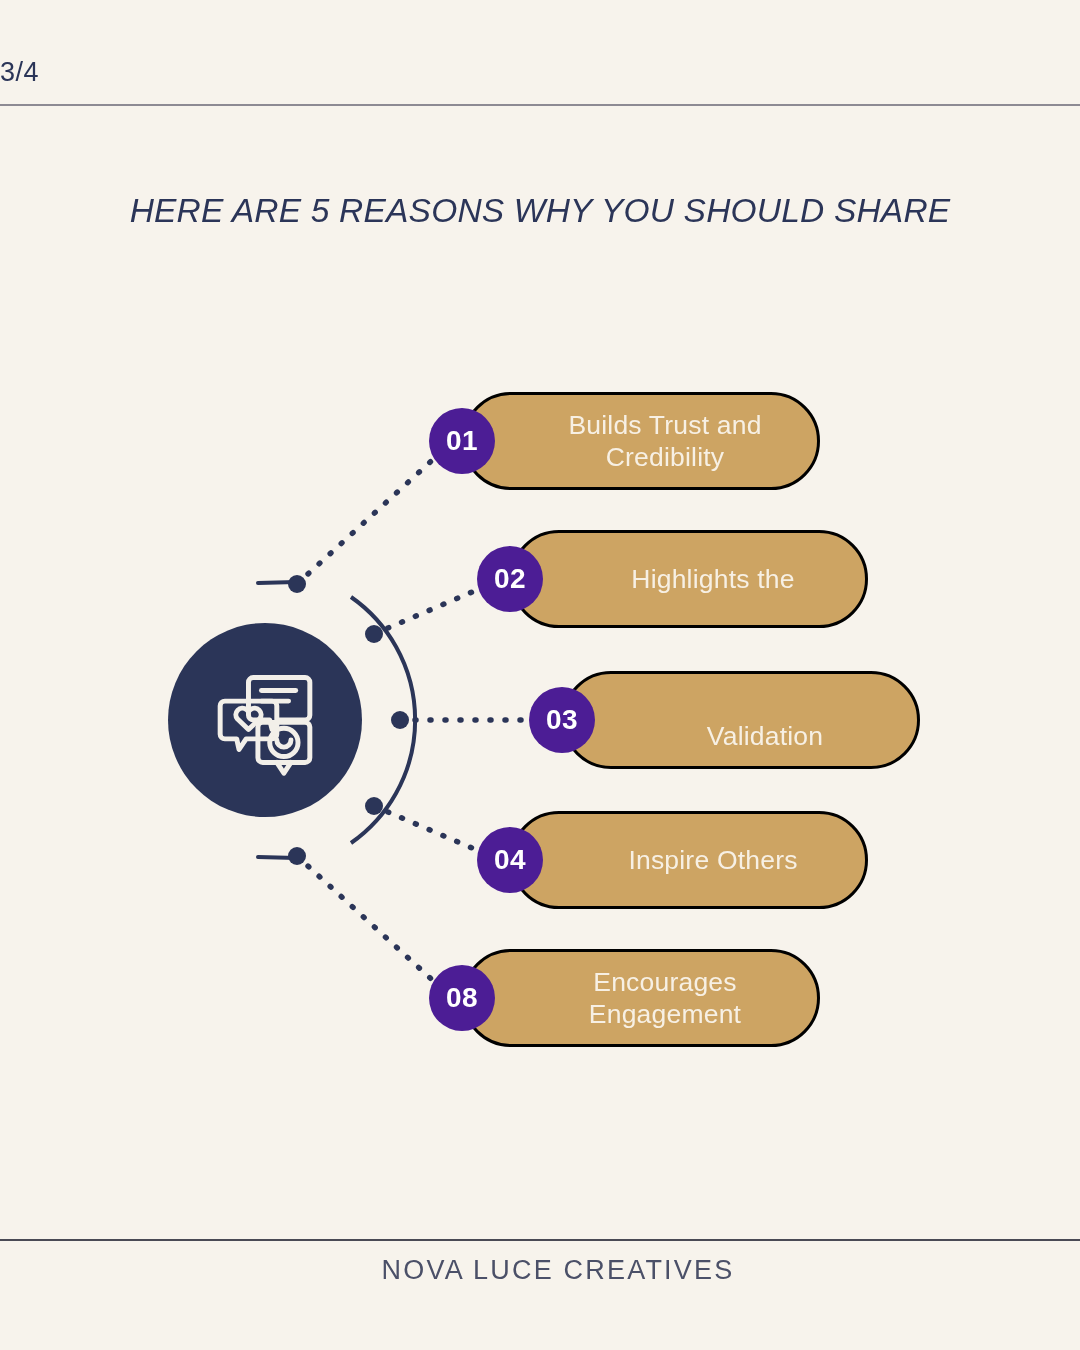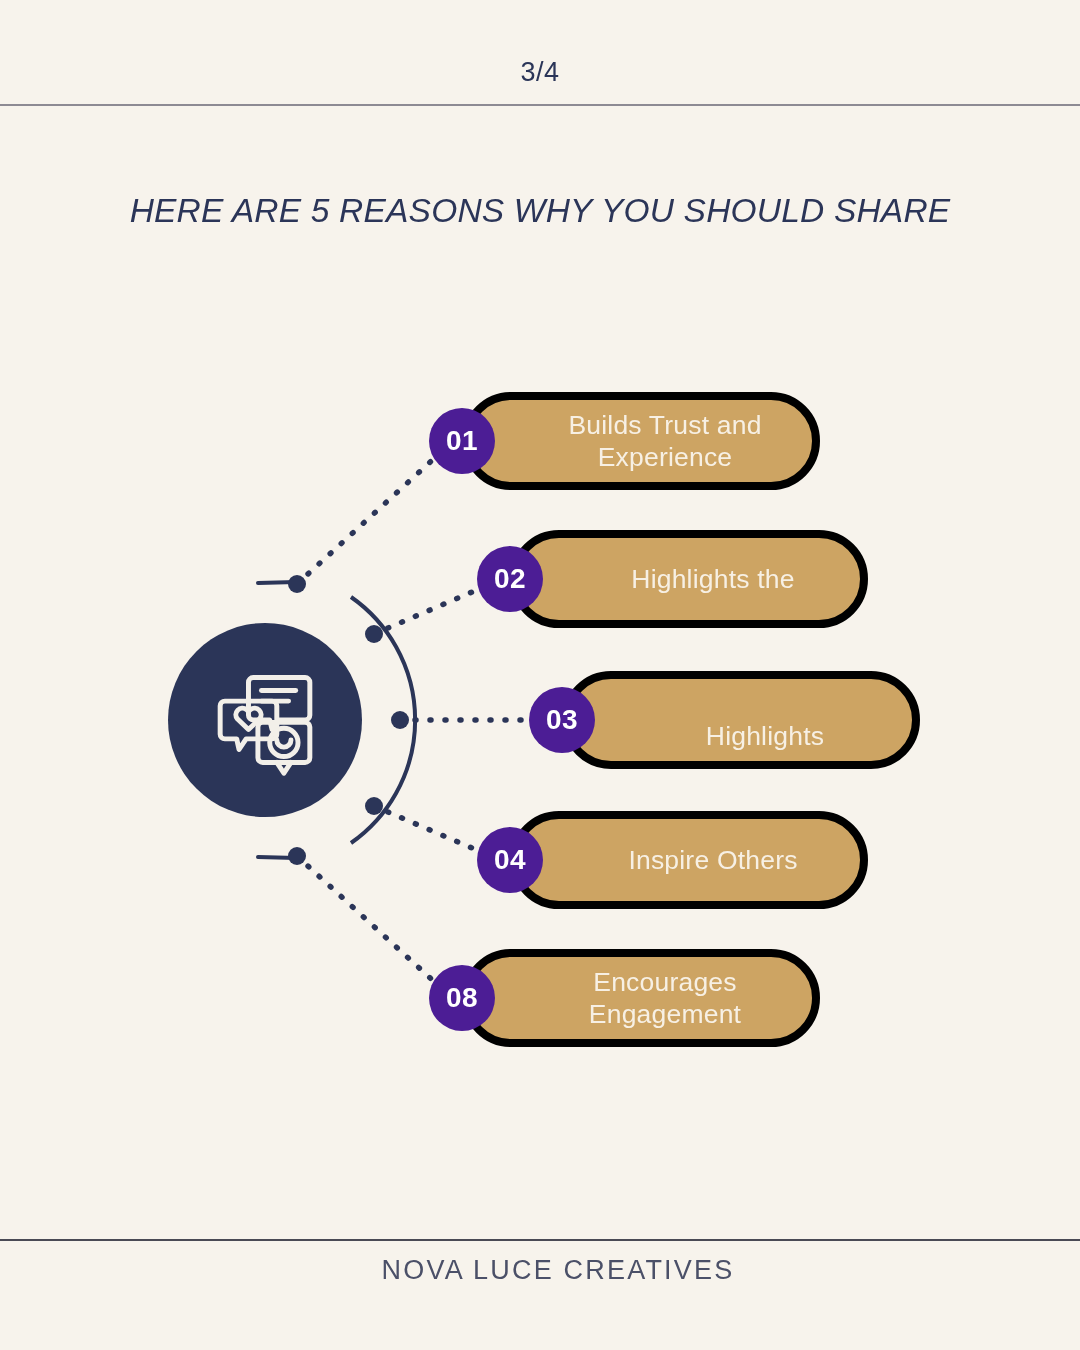--- a/index.html
+++ b/index.html
@@ -18,21 +18,20 @@
     height:1350px;
     background:#F7F3EC;
   }
 
   
   .page-indicator {
     position:absolute;
     top:57px;
     left:0;
     width:1080px;
-    text-align:center;
     font-size:27px;
     color:#2B3558;
     letter-spacing:.5px;
   }
   .rule-top {
     position:absolute;
     top:104px;
     left:0;
     width:1080px;
     height:2px;
@@ -94,21 +93,21 @@
     height:98px;
   }
   .pill {
     position:absolute;
     left:0;
     top:0;
     width:358px;
     height:98px;
     border-radius:49px;
     background:#CDA463;
-    border:8px solid #000000;
+    border:3px solid #000000;
     display:flex;
     align-items:center;
     justify-content:center;
     padding-left:62px;
     padding-right:14px;
   }
   .pill-label {
     color:#F7F0E4;
     font-size:26.5px;
     line-height:1.22;
@@ -201,40 +200,40 @@
         <path d="M60 86 L66 95 L72 86"></path>
         <circle cx="66" cy="69" r="12"></circle>
         <path d="M60 67 a6 6 0 0 0 12 0"></path>
       </svg>
     </div>
 
     <div class="item" style="left:462px; top:22px;">
       <div class="pill">
         <div class="pill-label">
           <span>Builds Trust and</span><br>
-          <span>Experience</span>
+          <span>Credibility</span>
         </div>
       </div>
       <div class="badge">01</div>
     </div>
 
     <div class="item" style="left:510px; top:160px;">
       <div class="pill">
         <div class="pill-label">
           <span>Highlights the</span><br>
         </div>
       </div>
       <div class="badge">02</div>
     </div>
 
     <div class="item" style="left:562px; top:301px;">
       <div class="pill">
         <div class="pill-label">
           <br>
-          <span>Highlights</span>
+          <span>Validation</span>
         </div>
       </div>
       <div class="badge">03</div>
     </div>
 
     <div class="item" style="left:510px; top:441px;">
       <div class="pill">
         <div class="pill-label">
           <span>Inspire Others</span>
         </div>

